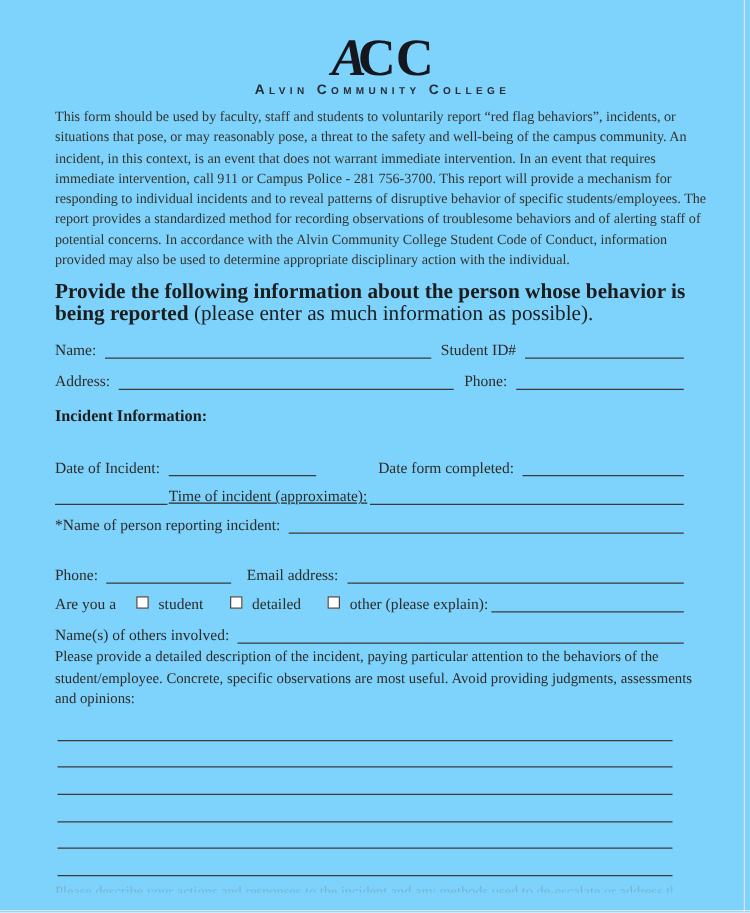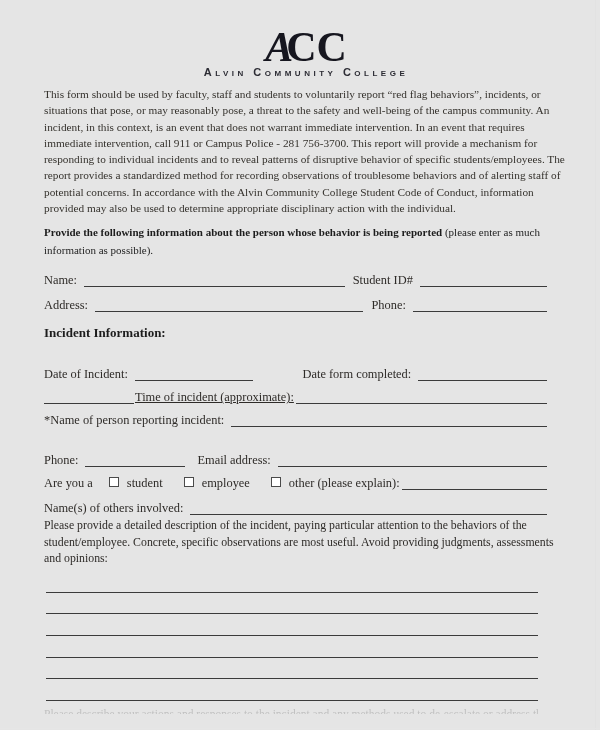--- a/index.html
+++ b/index.html
@@ -1,21 +1,21 @@
 <!DOCTYPE html>
 <html><head>
 <meta charset="utf-8">
 <style>
   * { margin: 0; padding: 0; box-sizing: border-box; }
   html, body { background: #ffffff; }
   body { font-family: "Liberation Serif", serif; color: #2e2b28; }
   .page {
     position: relative;
     width: 600px; height: 730px;
-    background: #e5e5e5;
+    background: #7dd3fc;
     overflow: hidden;
     padding: 26px 32px 0 44px;
   }
   .edge-right { position: absolute; top: 0; right: 4px; width: 1px; height: 730px; background: #e2e2e2; }
   .edge-bottom { position: absolute; left: 0; bottom: 1px; width: 600px; height: 1px; background: #e6e6e6; }
 
   .header { text-align: center; }
   .logo {
     font-size: 42px; line-height: 1; font-weight: bold;
     color: #16161f; letter-spacing: 0px;
@@ -27,21 +27,21 @@
     font-weight: bold;
     font-size: 11px; line-height: 11px;
     letter-spacing: 3.5px;
     color: #2c2c34;
     margin-top: -1px;
   }
   .title { font-size: 17px; line-height: 18px; font-weight: bold; color: #101010; margin-top: 6px; }
 
   .intro { margin-top: 8px; font-size: 11.3px; line-height: 16.3px; color: #35322d; text-align: left; }
 
-  .prompt { margin-top: 8px; font-size: 11px; line-height: 17.5px; color: #1d1d1d; }
+  .prompt { margin-top: 8px; font-size: 17px; line-height: 17.5px; color: #1d1d1d; }
   .prompt .b { font-weight: bold; }
 
   .form-area { padding-right: 21px; }
   .field-row {
     display: flex; align-items: flex-end;
     height: 20px; font-size: 12.4px; color: #2e2b28;
     white-space: nowrap;
   }
   .label { padding-right: 7px; line-height: 14px; }
   .label.tight { padding-right: 2px; }
@@ -147,21 +147,21 @@
       <span class="gap12"></span>
       <span class="label">Email address:</span>
       <span class="blank"></span>
     </div>
 
     <div class="field-row mt3">
       <span class="label tight">Are you a</span>
       <span class="cb"></span>
       <span class="label">student</span>
       <span class="cb"></span>
-      <span class="label">employee</span>
+      <span class="label">detailed</span>
       <span class="cb"></span>
       <span class="label tight">other (please explain):</span>
       <span class="blank"></span>
     </div>
 
     <div class="field-row mt5">
       <span class="label">Name(s) of others involved:</span>
       <span class="blank"></span>
     </div>
 

